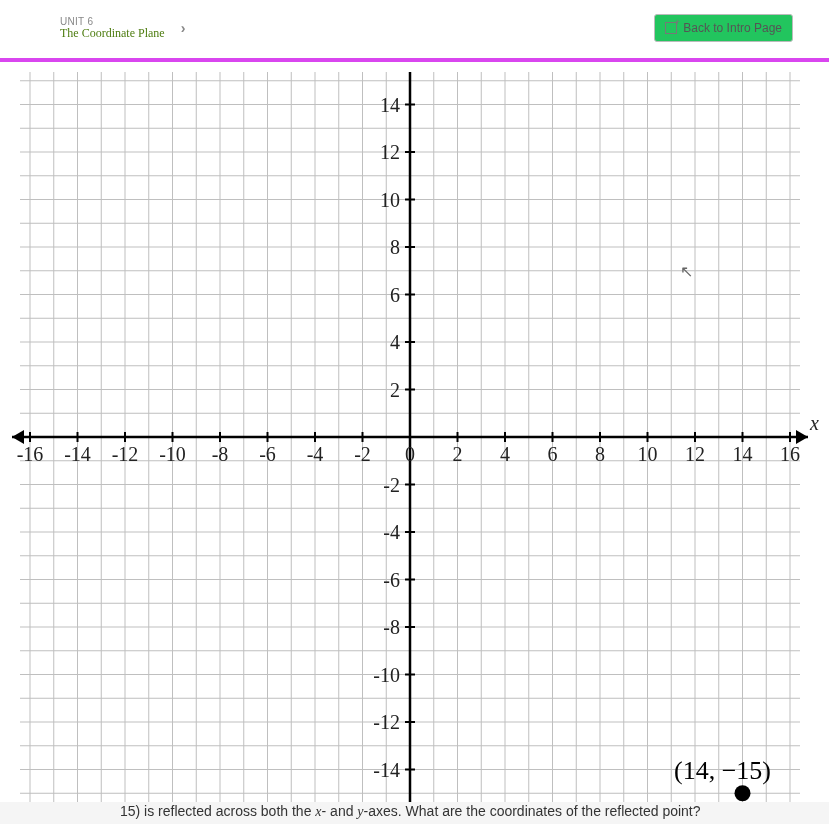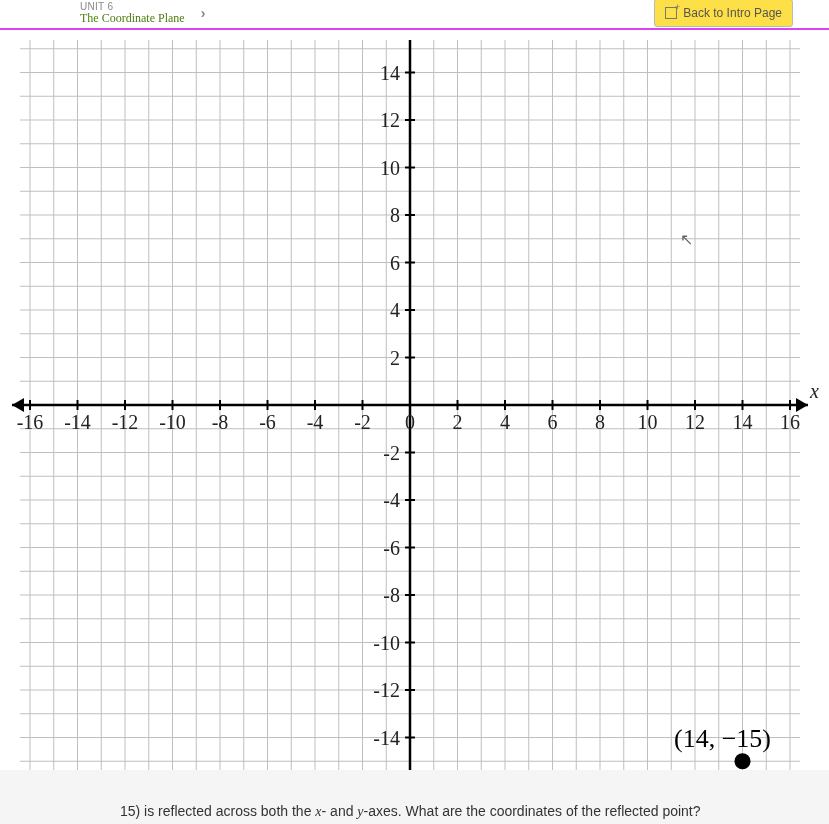--- a/index.html
+++ b/index.html
@@ -8,24 +8,24 @@
       background: #f5f5f5;
       width: 829px;
       height: 824px;
       overflow: hidden;
       position: relative;
     }
     .header {
       display: flex;
       align-items: center;
       gap: 10px;
-      padding: 6px 16px 8px 80px;
+      padding: 6px 16px 8px 60px;
       background: #fff;
-      border-bottom: 2px solid #d946ef;
-      height: 30px;
+      border-bottom: 4px solid #d946ef;
+      height: 62px;
     }
     .crumb {
       display: flex;
       flex-direction: column;
       line-height: 1.1;
     }
     .crumb .top {
       font-size: 10px;
       color: #888;
       letter-spacing: 0.3px;
@@ -38,21 +38,21 @@
     .chev {
       color: #888;
       font-size: 14px;
       font-weight: bold;
       margin: 0 6px;
     }
     .back-btn {
       margin-left: auto;
       margin-right: 20px;
       border: 1px solid #bbb;
-      background: #fde047;
+      background: #22c55e;
       color: #555;
       font-size: 12px;
       padding: 6px 10px;
       border-radius: 3px;
       display: flex;
       align-items: center;
       gap: 6px;
       cursor: pointer;
     }
     .back-icon {

